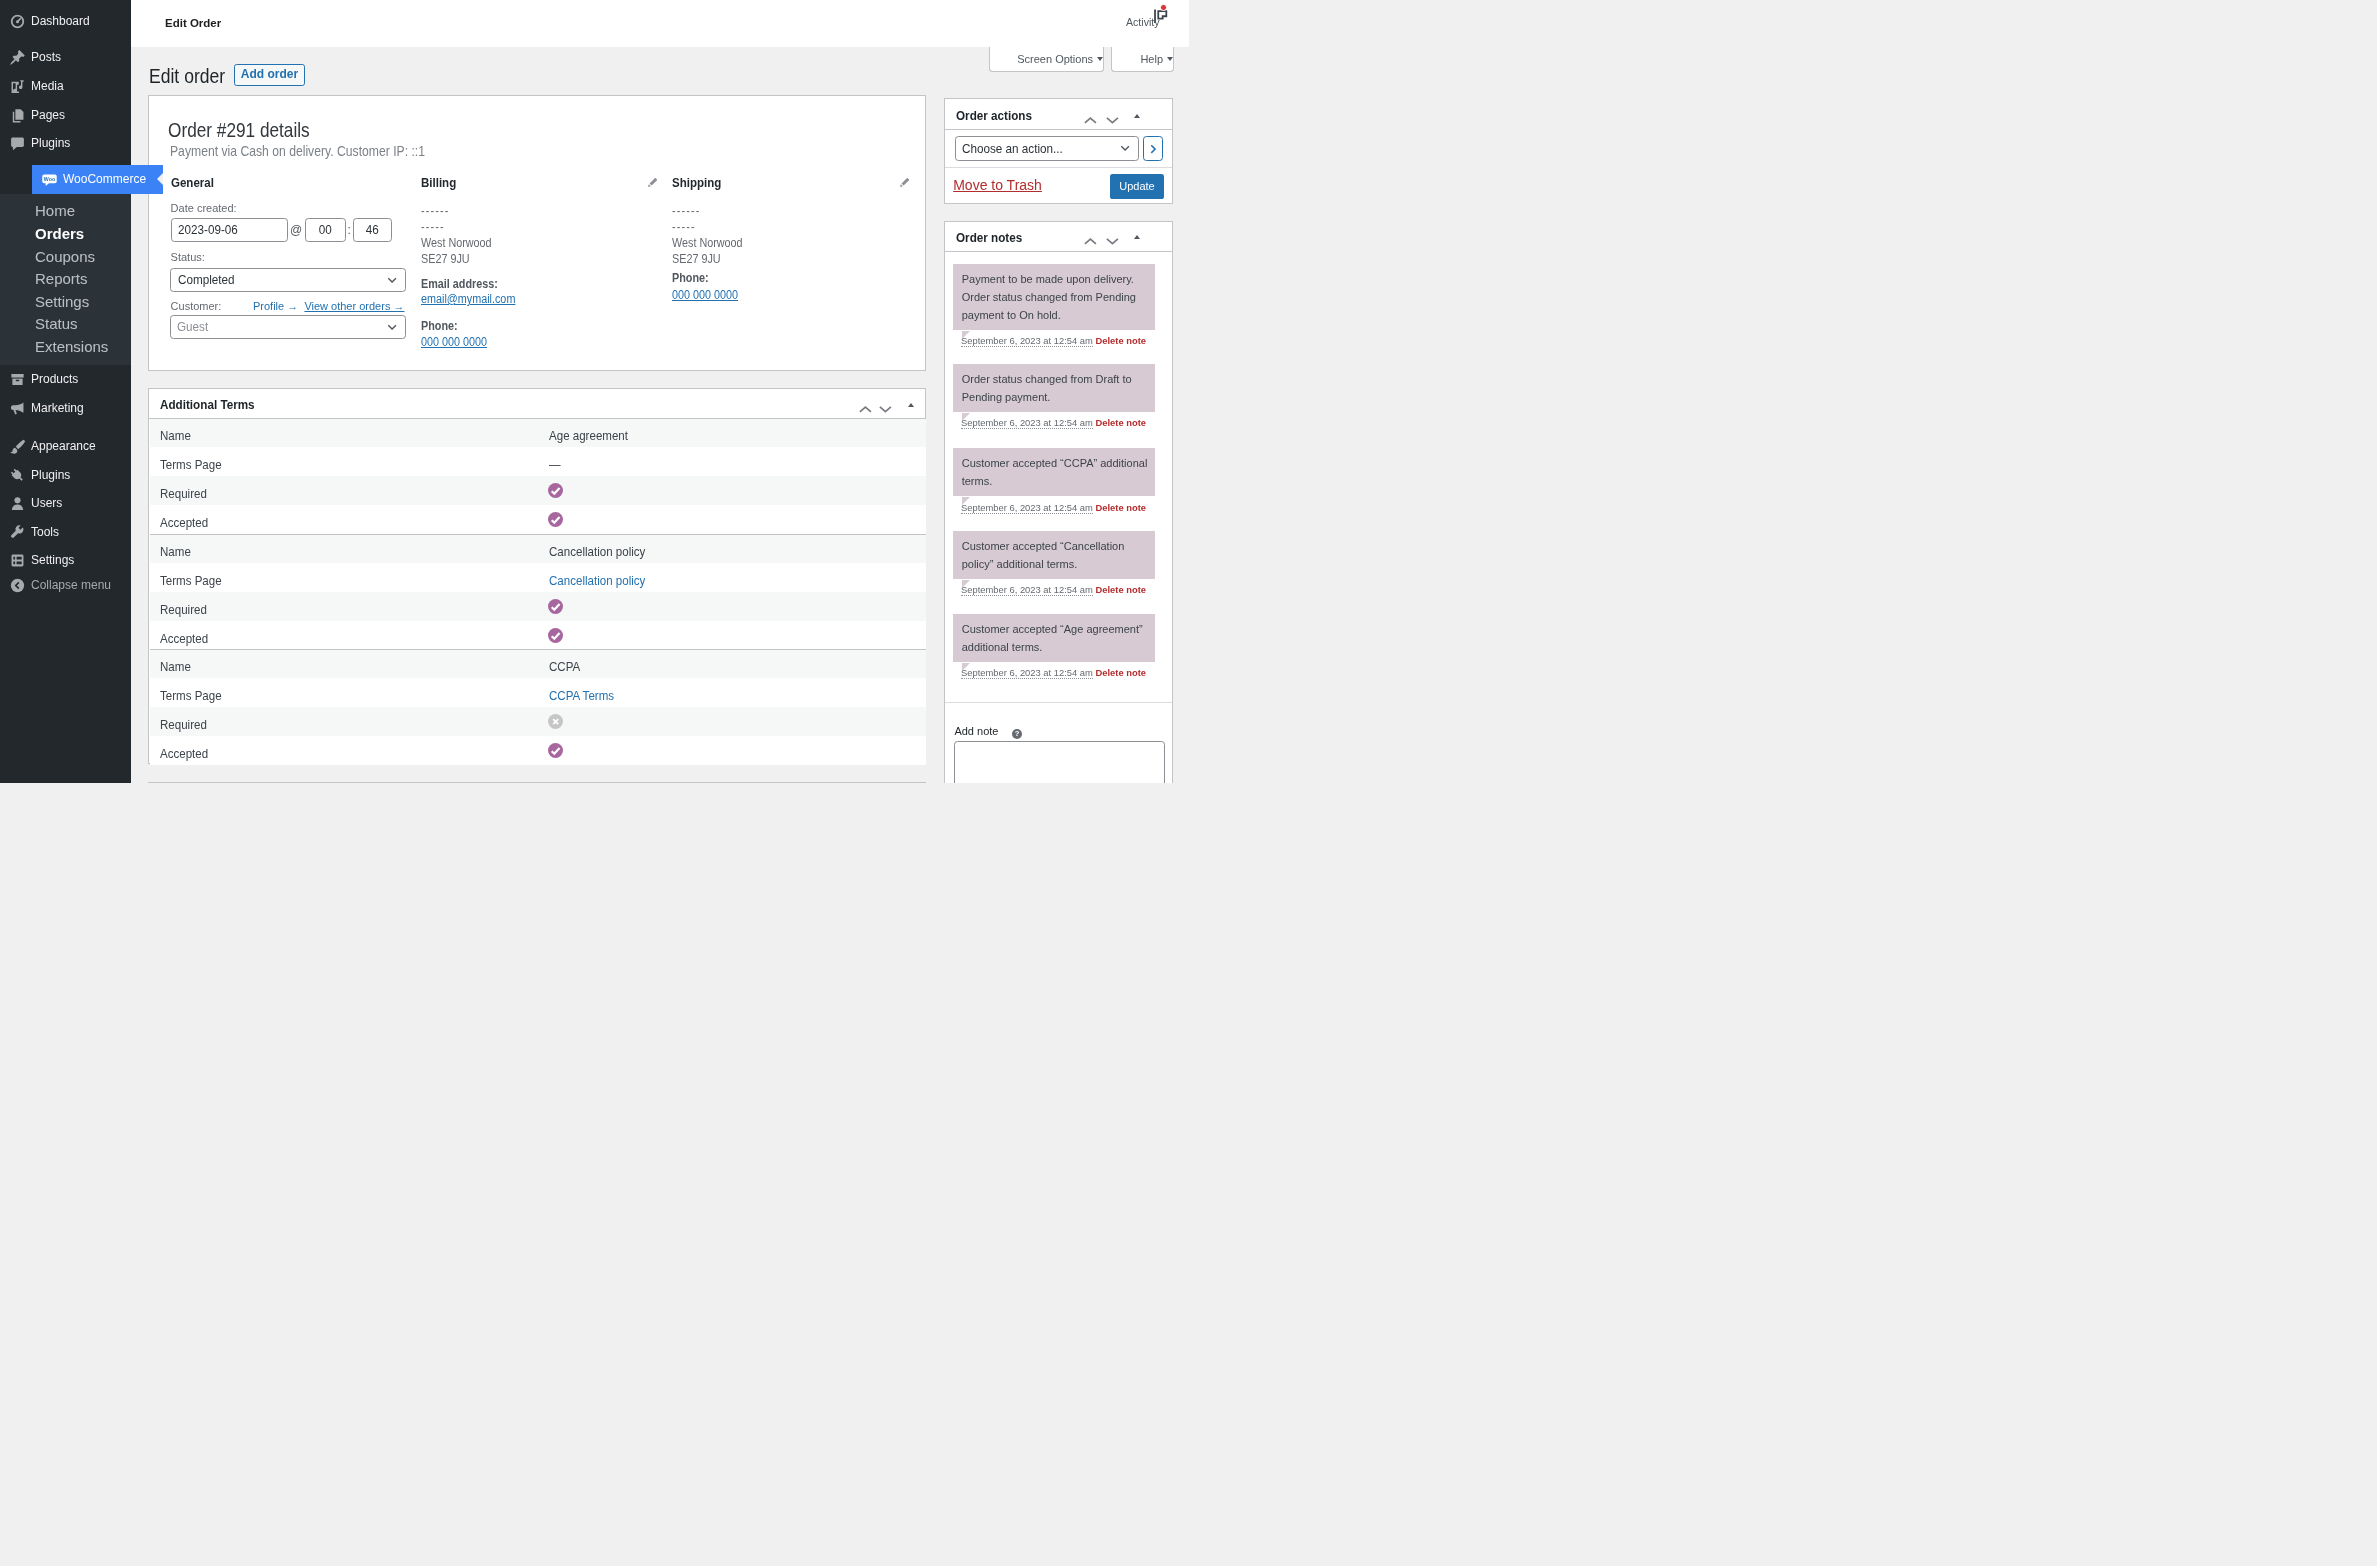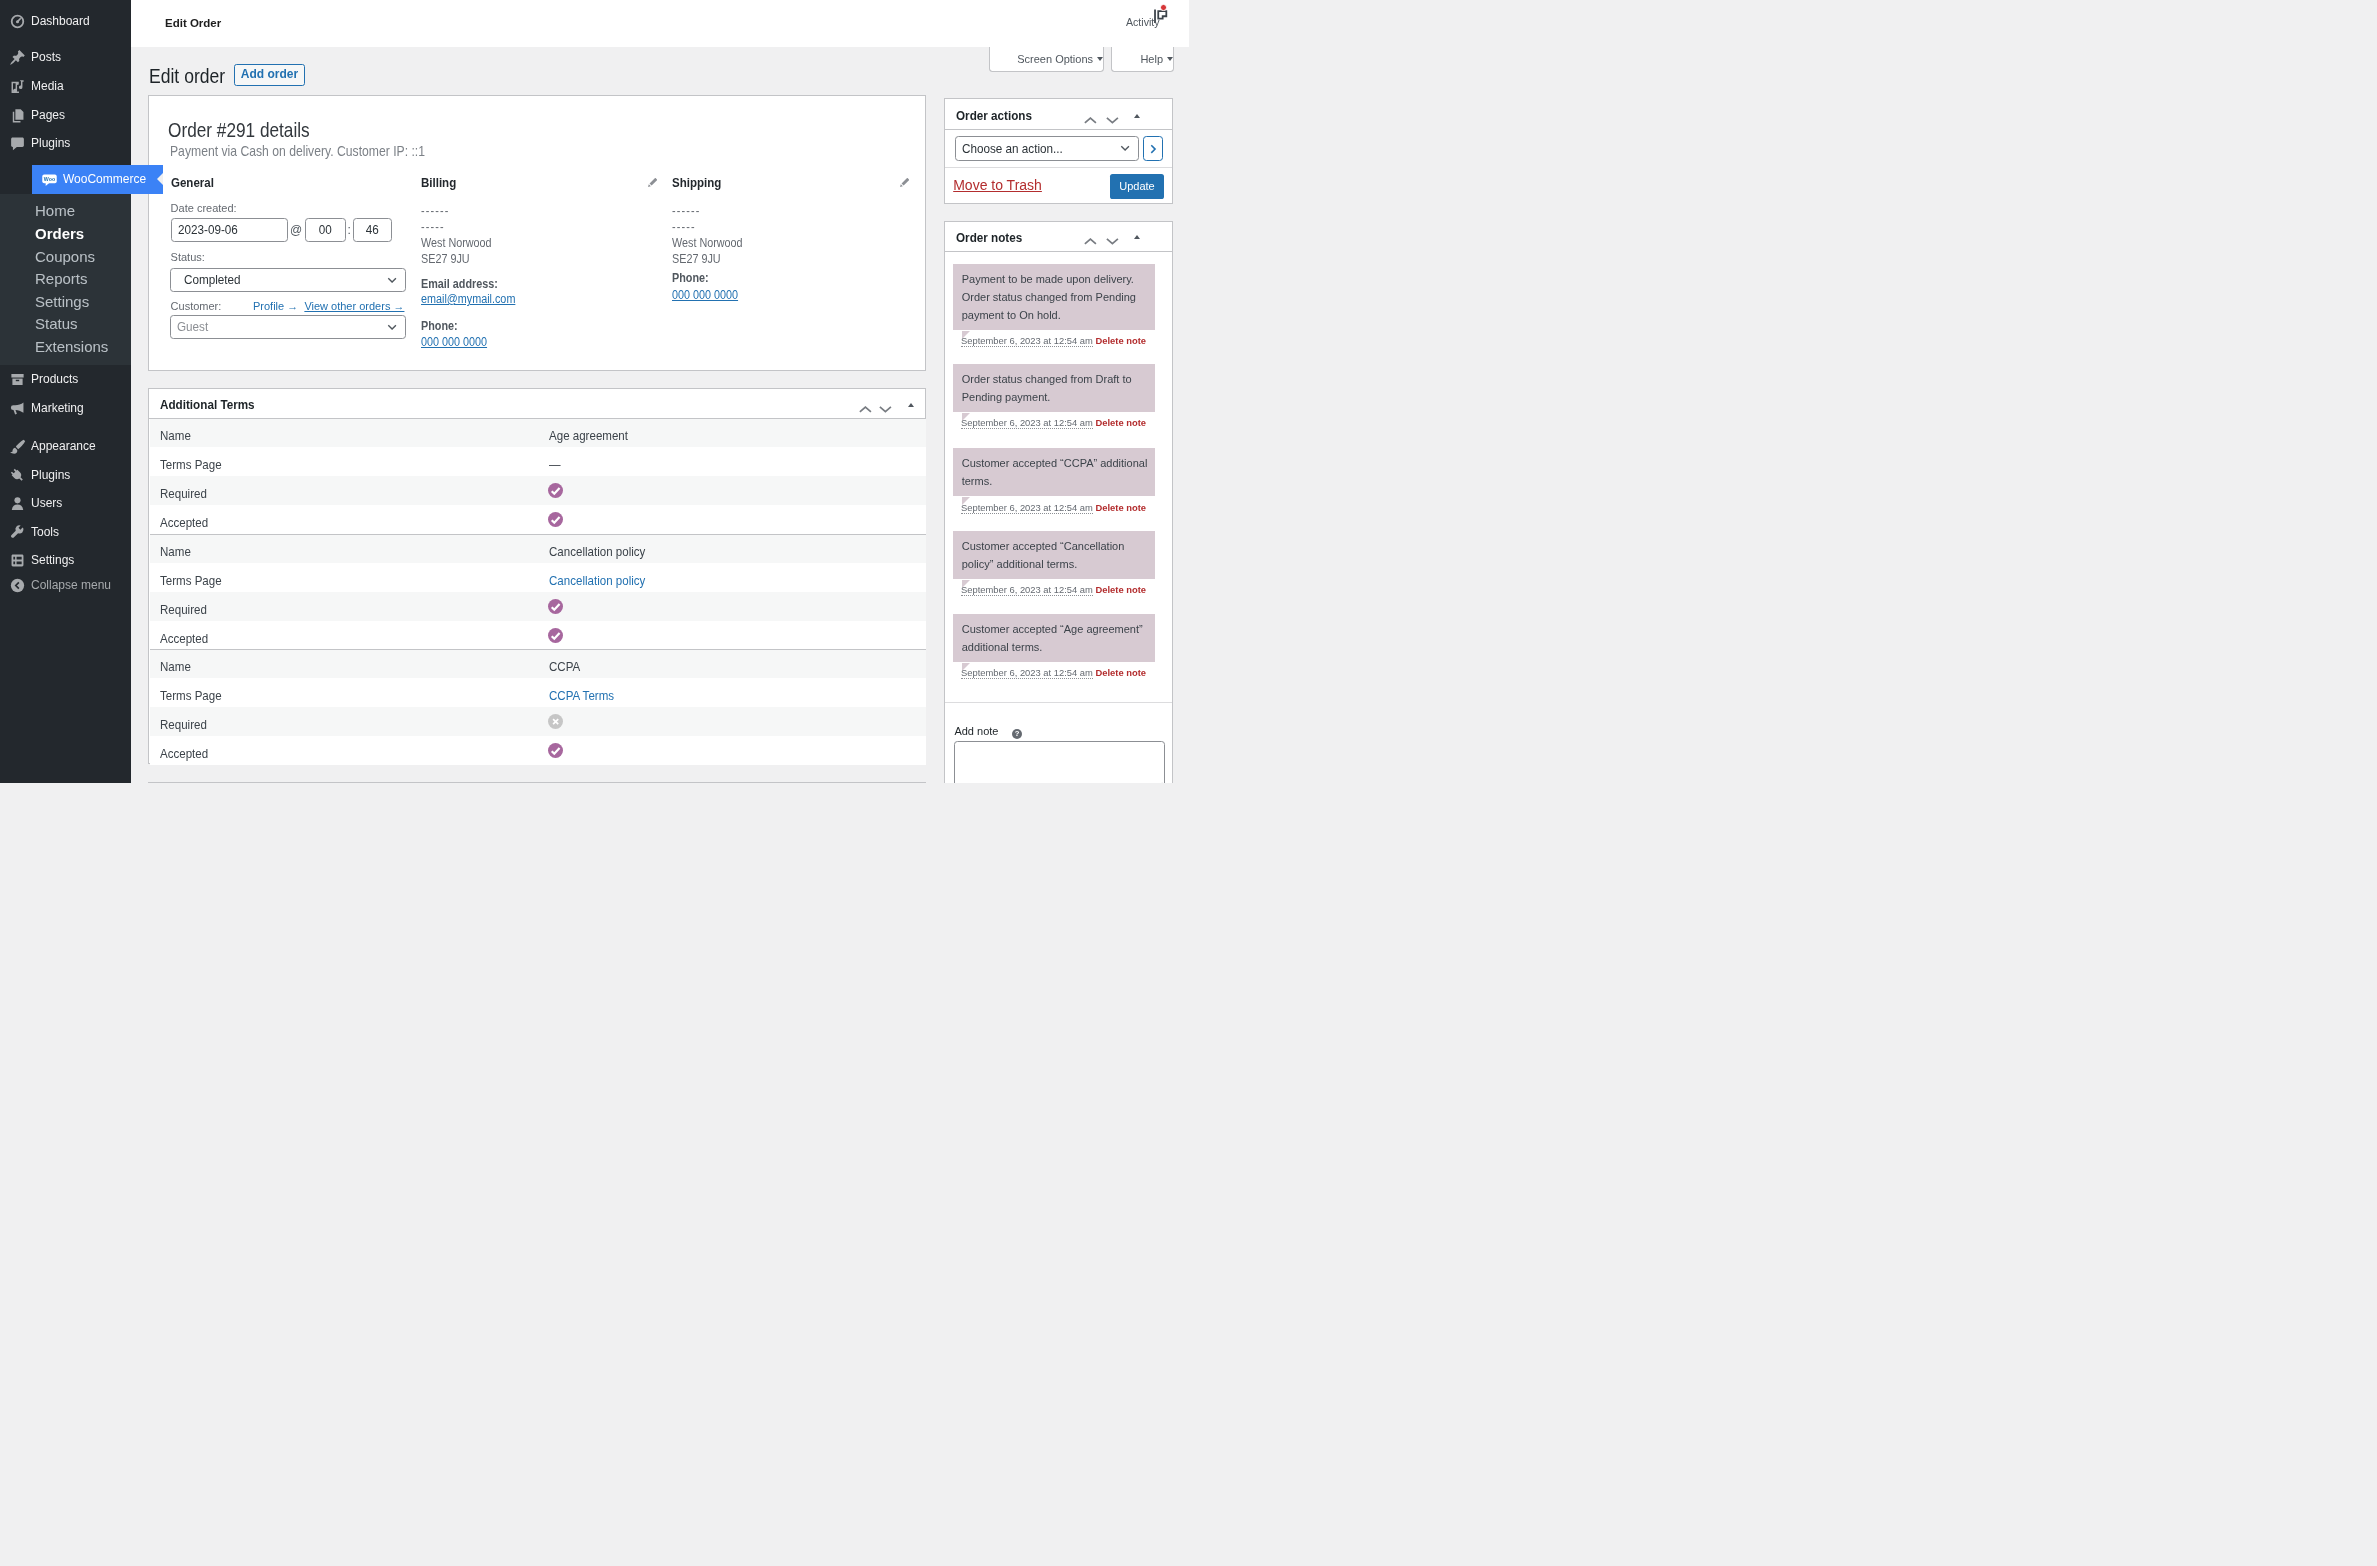--- a/index.html
+++ b/index.html
@@ -182,21 +182,21 @@
             <path d="M4.9 9.4h3.4L6.6 12.4z"></path>
           </g>
         </svg></div>
 <div class="lbl13" style="left:21.6px;top:106px">Date created:</div>
 <div class="inp" style="left:21.6px;top:122px;width:117px;height:24px;line-height:22.4px;padding-left:6.4px"><span class="st">2023-09-06</span></div>
 <div class="abs" style="left:139px;top:122px;width:16px;text-align:center;line-height:24px;font-size:12px;color:#50575e">@</div>
 <div class="inp" style="left:156px;top:122px;width:41px;height:24px;line-height:22.4px;text-align:center"><span class="stc">00</span></div>
 <div class="abs" style="left:196px;top:122px;width:8.2px;text-align:center;line-height:24px;font-size:12px;color:#50575e">:</div>
 <div class="inp" style="left:204px;top:122px;width:39px;height:24px;line-height:22.4px;text-align:center"><span class="stc">46</span></div>
 <div class="lbl13" style="left:21.6px;top:155px">Status:</div>
-<div class="inp" style="left:20.7px;top:172px;width:236px;height:24px;line-height:22px;padding-left:13px"><span class="st">Completed</span><span class="chev"><svg width="10.2" height="6.8" viewBox="0 0 12 8">
+<div class="inp" style="left:20.7px;top:172px;width:236px;height:24px;line-height:22px;padding-left:7px"><span class="st">Completed</span><span class="chev"><svg width="10.2" height="6.8" viewBox="0 0 12 8">
             <path d="M1.5 1.5 L6 6 L10.5 1.5" stroke="#50575e" stroke-width="1.6" fill="none"></path>
           </svg></span></div>
 <div class="lbl13" style="left:21.6px;top:204px">Customer:</div>
 <div class="abs" style="left:104px;top:204px;font-size:11px;white-space:nowrap"><a style="">Profile →</a>&nbsp; <a style="text-decoration:underline">View other orders →</a></div>
 <div class="inp" style="left:20.7px;top:219px;width:236px;height:24px;line-height:22px;padding-left:6.4px;color:#8c8f94"><span class="st">Guest</span><span class="chev"><svg width="10.2" height="6.8" viewBox="0 0 12 8">
             <path d="M1.5 1.5 L6 6 L10.5 1.5" stroke="#50575e" stroke-width="1.6" fill="none"></path>
           </svg></span></div>
 <div class="abs" style="left:272px;top:107px;font-size:12px;line-height:16px;color:#646970;transform:scaleX(.9);transform-origin:0 0"><span style="letter-spacing:1.3px">------</span><br><span style="letter-spacing:1.3px">-----</span><br>West Norwood<br>SE27 9JU</div>
 <div class="abs" style="left:523px;top:107px;font-size:12px;line-height:16px;color:#646970;transform:scaleX(.9);transform-origin:0 0"><span style="letter-spacing:1.3px">------</span><br><span style="letter-spacing:1.3px">-----</span><br>West Norwood<br>SE27 9JU</div>
 <div class="abs" style="left:272px;top:181px;font-size:12px;font-weight:700;color:#50575e;transform:scaleX(.9);transform-origin:0 0">Email address:</div>

